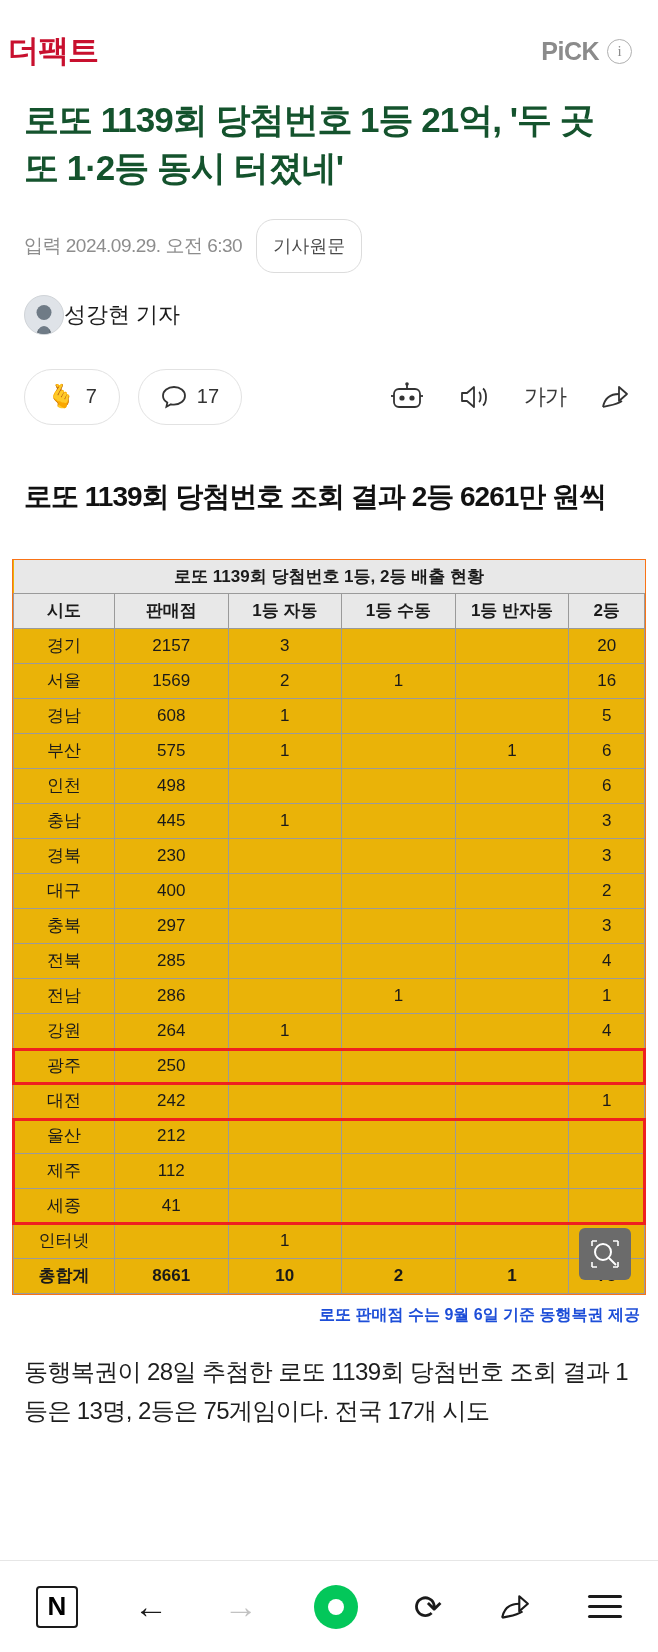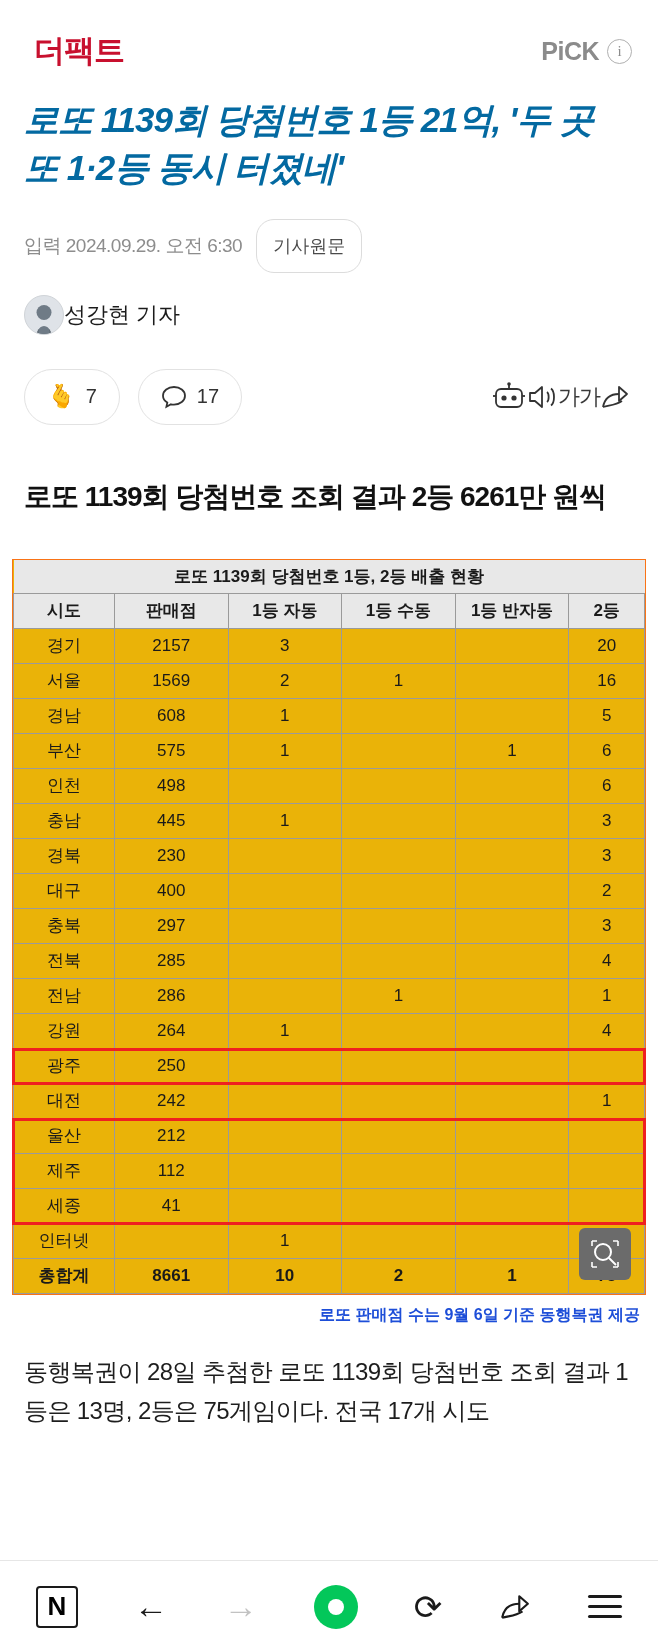--- a/index.html
+++ b/index.html
@@ -11,41 +11,41 @@
     overflow: hidden;
   }
   .page {
     position: relative;
     width: 658px; height: 1652px;
     background: #fff;
   }
   
   .top-bar {
     display: flex; align-items: center; justify-content: space-between;
-    padding: 30px 26px 0 34px;
+    padding: 30px 26px 0 8px;
   }
   .brand {
     font-family: "Liberation Serif", serif;
     font-size: 31px; font-weight: bold;
     color: #c8102e; letter-spacing: -1px;
   }
   .pick-wrap { display: flex; align-items: center; gap: 8px; }
   .pick-text {
     font-size: 25px; color: #8b8b8b; font-weight: bold; letter-spacing: -0.5px;
   }
   .info-circle {
     width: 25px; height: 25px; border-radius: 50%;
     border: 1.6px solid #b0b0b0; color: #8b8b8b;
     font-size: 15px; display: flex; align-items: center; justify-content: center;
     font-family: "Liberation Serif", serif;
   }
   .headline {
     margin: 24px 24px 0 24px;
     font-size: 35px; line-height: 1.38; font-weight: bold;
-    color: #0369a1; letter-spacing: -1px; font-style: italic;
+    color: #14532d; letter-spacing: -1px;
   }
   .meta-row {
     display: flex; align-items: center; gap: 14px;
     margin: 26px 24px 0 24px;
     text-align: right;
   }
   .meta-date { font-size: 19px; color: #8d8d8d; letter-spacing: -0.5px; }
   .origin-btn {
     border: 1px solid #dcdcdc; border-radius: 18px;
     padding: 14px 16px; font-size: 18px; color: #4a4a4a;
@@ -74,21 +74,21 @@
     margin: 34px 24px 0 24px; gap: 18px;
   }
   .pill {
     display: flex; align-items: center; gap: 10px;
     border: 1px solid #e2e2e2; border-radius: 30px;
     height: 56px; padding: 0 22px; background: #fff;
   }
   .pill .count { font-size: 20px; color: #333; }
   .emoji { font-size: 23px; }
   .icon-group {
-    margin-left: auto; display: flex; align-items: center; 
+    margin-left: auto; display: flex; align-items: center; gap: 34px;
     padding-right: 4px;
   }
   .ic { color: #3a3a3a; display: flex; align-items: center; }
   .ic svg { display: block; }
   .font-ic { font-size: 22px; color: #3a3a3a; letter-spacing: -1px; }
   
   .subhead {
     margin: 52px 24px 0 24px;
     font-size: 28px; font-weight: bold; line-height: 1.45;
     color: #111; letter-spacing: -1px;

